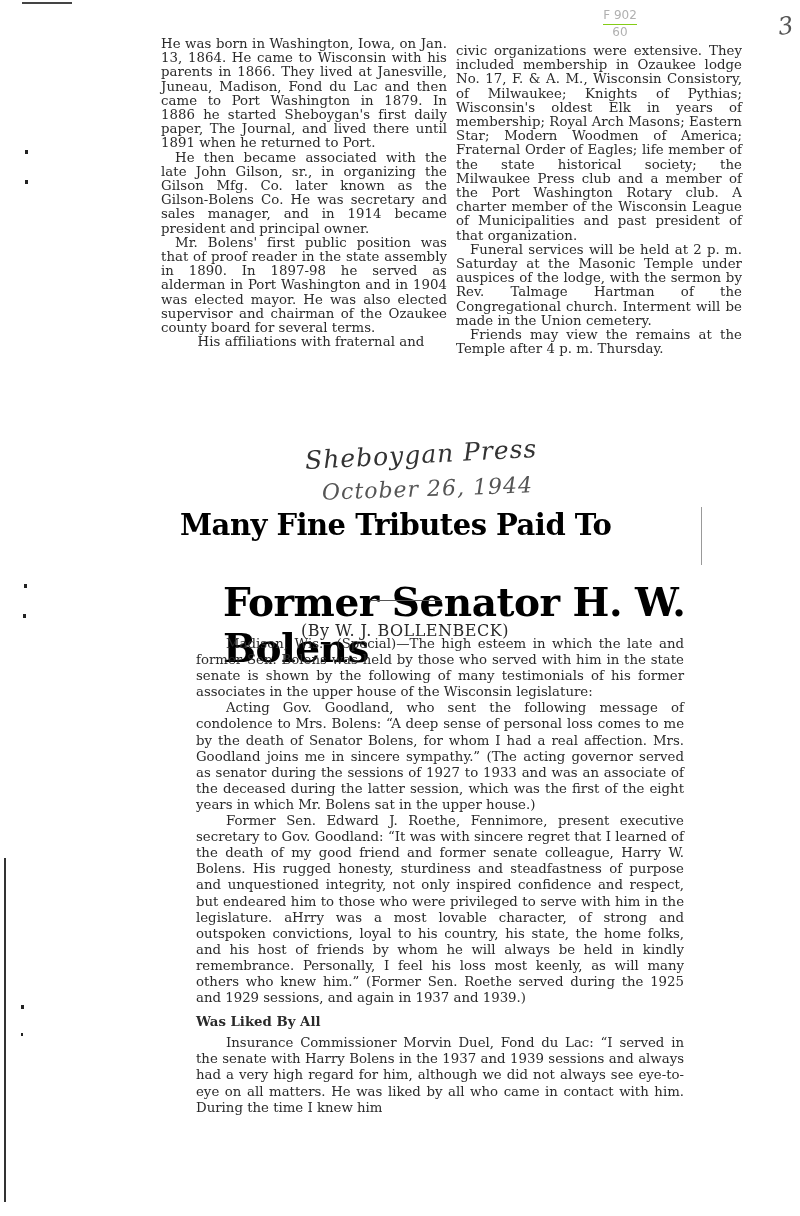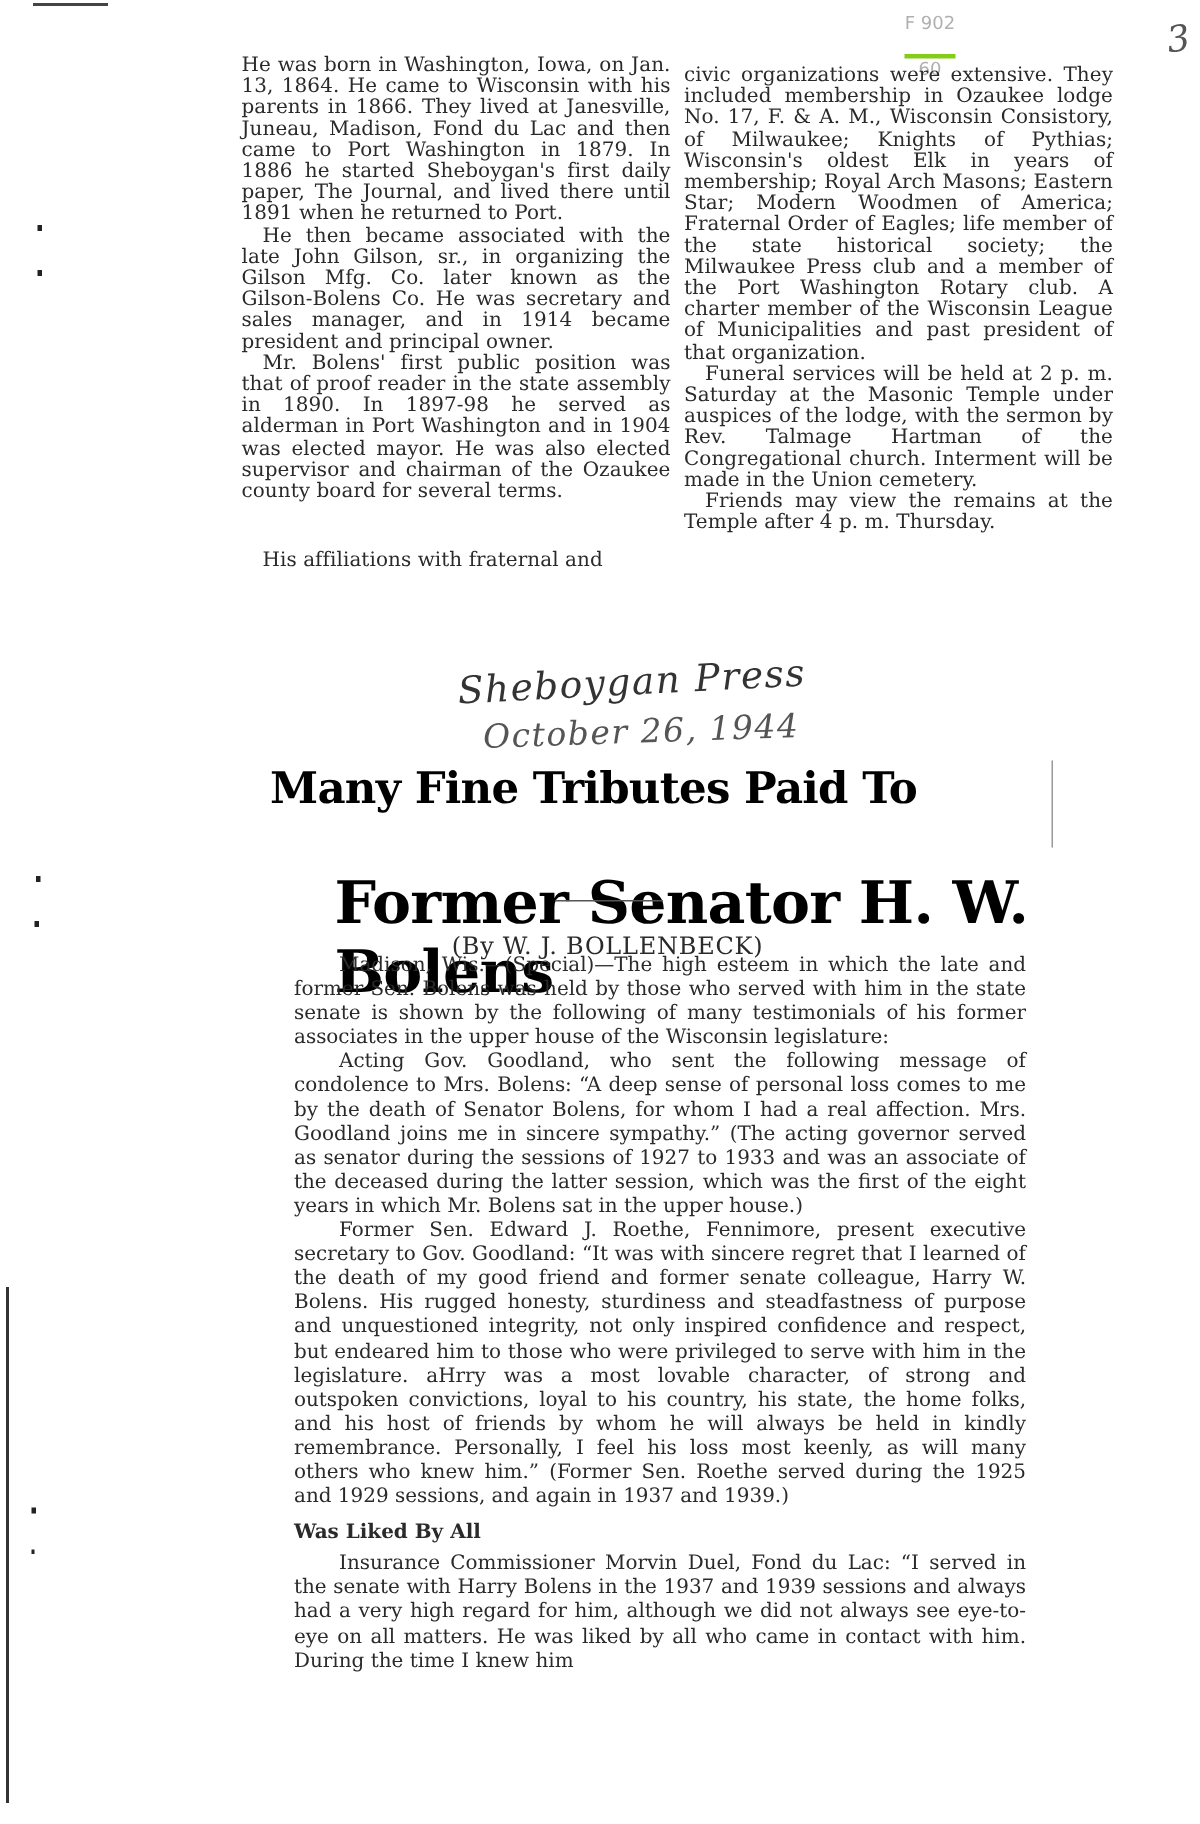--- a/index.html
+++ b/index.html
@@ -2,21 +2,21 @@
 <html><head>
 <meta charset="utf-8">
 <style>
   html, body { margin: 0; padding: 0; background: #ffffff; }
   body { width: 800px; height: 1216px; position: relative; overflow: hidden; font-family: "DejaVu Serif", serif; color: #2a2a2a; }
   .top-rule { position: absolute; left: 22px; top: 2px; width: 50px; height: 2px; background: #444; }
   .left-rule { position: absolute; left: 4px; top: 858px; width: 2px; height: 344px; background: #333; }
   .right-rule { position: absolute; left: 701px; top: 507px; width: 1px; height: 58px; background: #999; }
   .mark { position: absolute; width: 3px; height: 4px; background: #222; }
   .catalog-note { position: absolute; left: 590px; top: 8px; width: 60px; color: #b0b0b0; font-family: "DejaVu Sans", sans-serif; font-size: 12px; line-height: 14px; text-align: center; }
-  .catalog-note .num1 { border-bottom: 3px solid #84cc16; padding-bottom: 14px; display: inline-block; }
+  .catalog-note .num1 { border-bottom: 1px solid #84cc16; padding-bottom: 2px; display: inline-block; }
   .page-num { position: absolute; left: 778px; top: 12px; font-family: "DejaVu Serif", serif; font-style: italic; font-size: 24px; color: #555; transform: rotate(-8deg); }
 
   .col { position: absolute; font-size: 13.3px; line-height: 14.2px; text-align: justify; letter-spacing: 0.05px; }
   .col p { margin: 0; text-indent: 14px; }
   .col p.first { text-indent: 0; }
   .col-left { left: 161px; top: 37px; width: 286px; }
   .col-right { left: 456px; top: 44px; width: 286px; }
 
   .handwriting { position: absolute; font-family: "DejaVu Serif", serif; font-style: italic; color: #333; }
   .hw1 { left: 305px; top: 440px; font-size: 25px; letter-spacing: 1px; transform: rotate(-3deg); }
@@ -49,21 +49,21 @@
 <div class="catalog-note">
   <span class="num1">F 902</span><br>
   <span>60</span>
 </div>
 <div class="page-num">3</div>
 
 <div class="col col-left">
   <p class="first">He was born in Washington, Iowa, on Jan. 13, 1864. He came to Wisconsin with his parents in 1866. They lived at Janesville, Juneau, Madison, Fond du Lac and then came to Port Washington in 1879. In 1886 he started Sheboygan's first daily paper, The Journal, and lived there until 1891 when he returned to Port.</p>
   <p>He then became associated with the late John Gilson, sr., in organizing the Gilson Mfg. Co. later known as the Gilson-Bolens Co. He was secretary and sales manager, and in 1914 became president and principal owner.</p>
   <p>Mr. Bolens' first public position was that of proof reader in the state assembly in 1890. In 1897-98 he served as alderman in Port Washington and in 1904 was elected mayor. He was also elected supervisor and chairman of the Ozaukee county board for several terms.</p>
-  <p style="text-align:left;margin-top:32px;">His affiliations with fraternal and</p>
+  <p style="text-align:center;">His affiliations with fraternal and</p>
 </div>
 
 <div class="col col-right">
   <p class="first">civic organizations were extensive. They included membership in Ozaukee lodge No. 17, F. &amp; A. M., Wisconsin Consistory, of Milwaukee; Knights of Pythias; Wisconsin's oldest Elk in years of membership; Royal Arch Masons; Eastern Star; Modern Woodmen of America; Fraternal Order of Eagles; life member of the state historical society; the Milwaukee Press club and a member of the Port Washington Rotary club. A charter member of the Wisconsin League of Municipalities and past president of that organization.</p>
   <p>Funeral services will be held at 2 p. m. Saturday at the Masonic Temple under auspices of the lodge, with the sermon by Rev. Talmage Hartman of the Congregational church. Interment will be made in the Union cemetery.</p>
   <p>Friends may view the remains at the Temple after 4 p. m. Thursday.</p>
 </div>
 
 <div class="handwriting hw1">Sheboygan Press</div>
 <div class="handwriting hw2">October 26, 1944</div>

